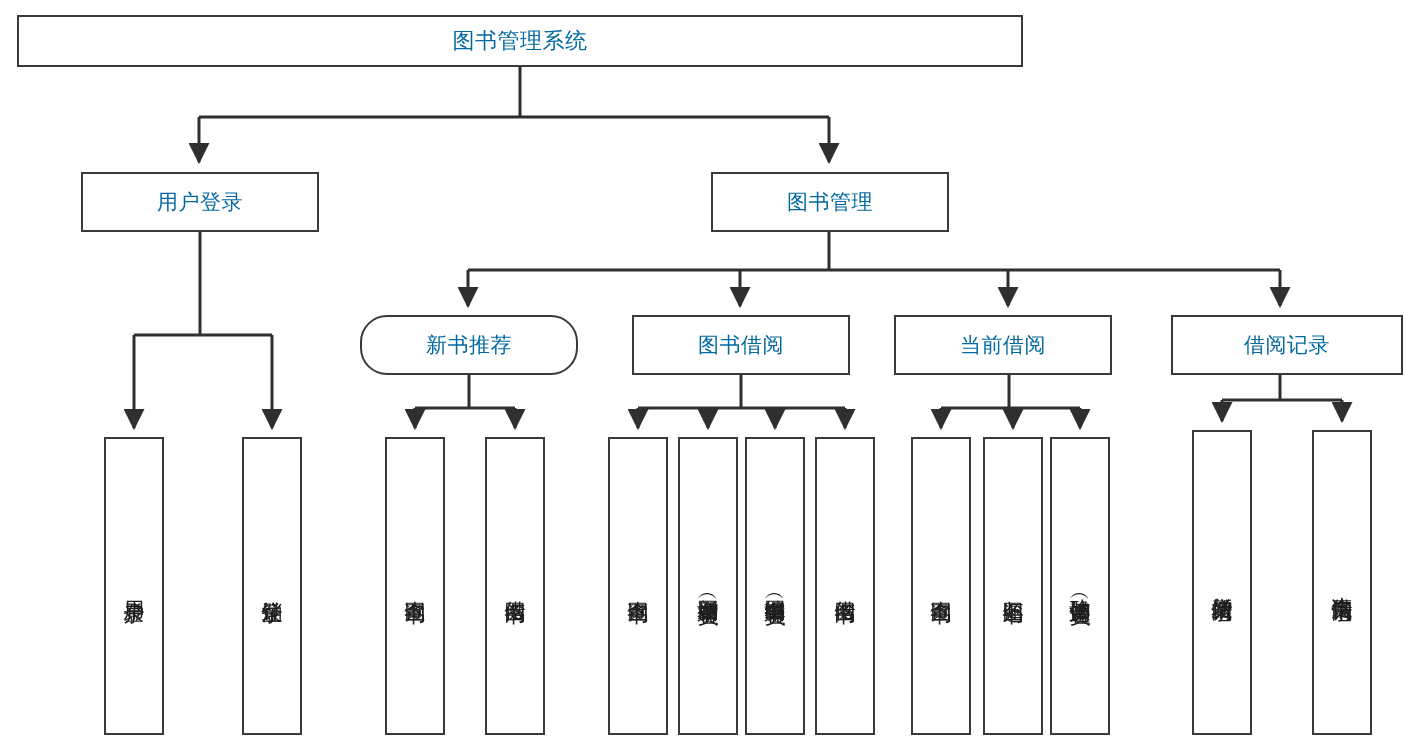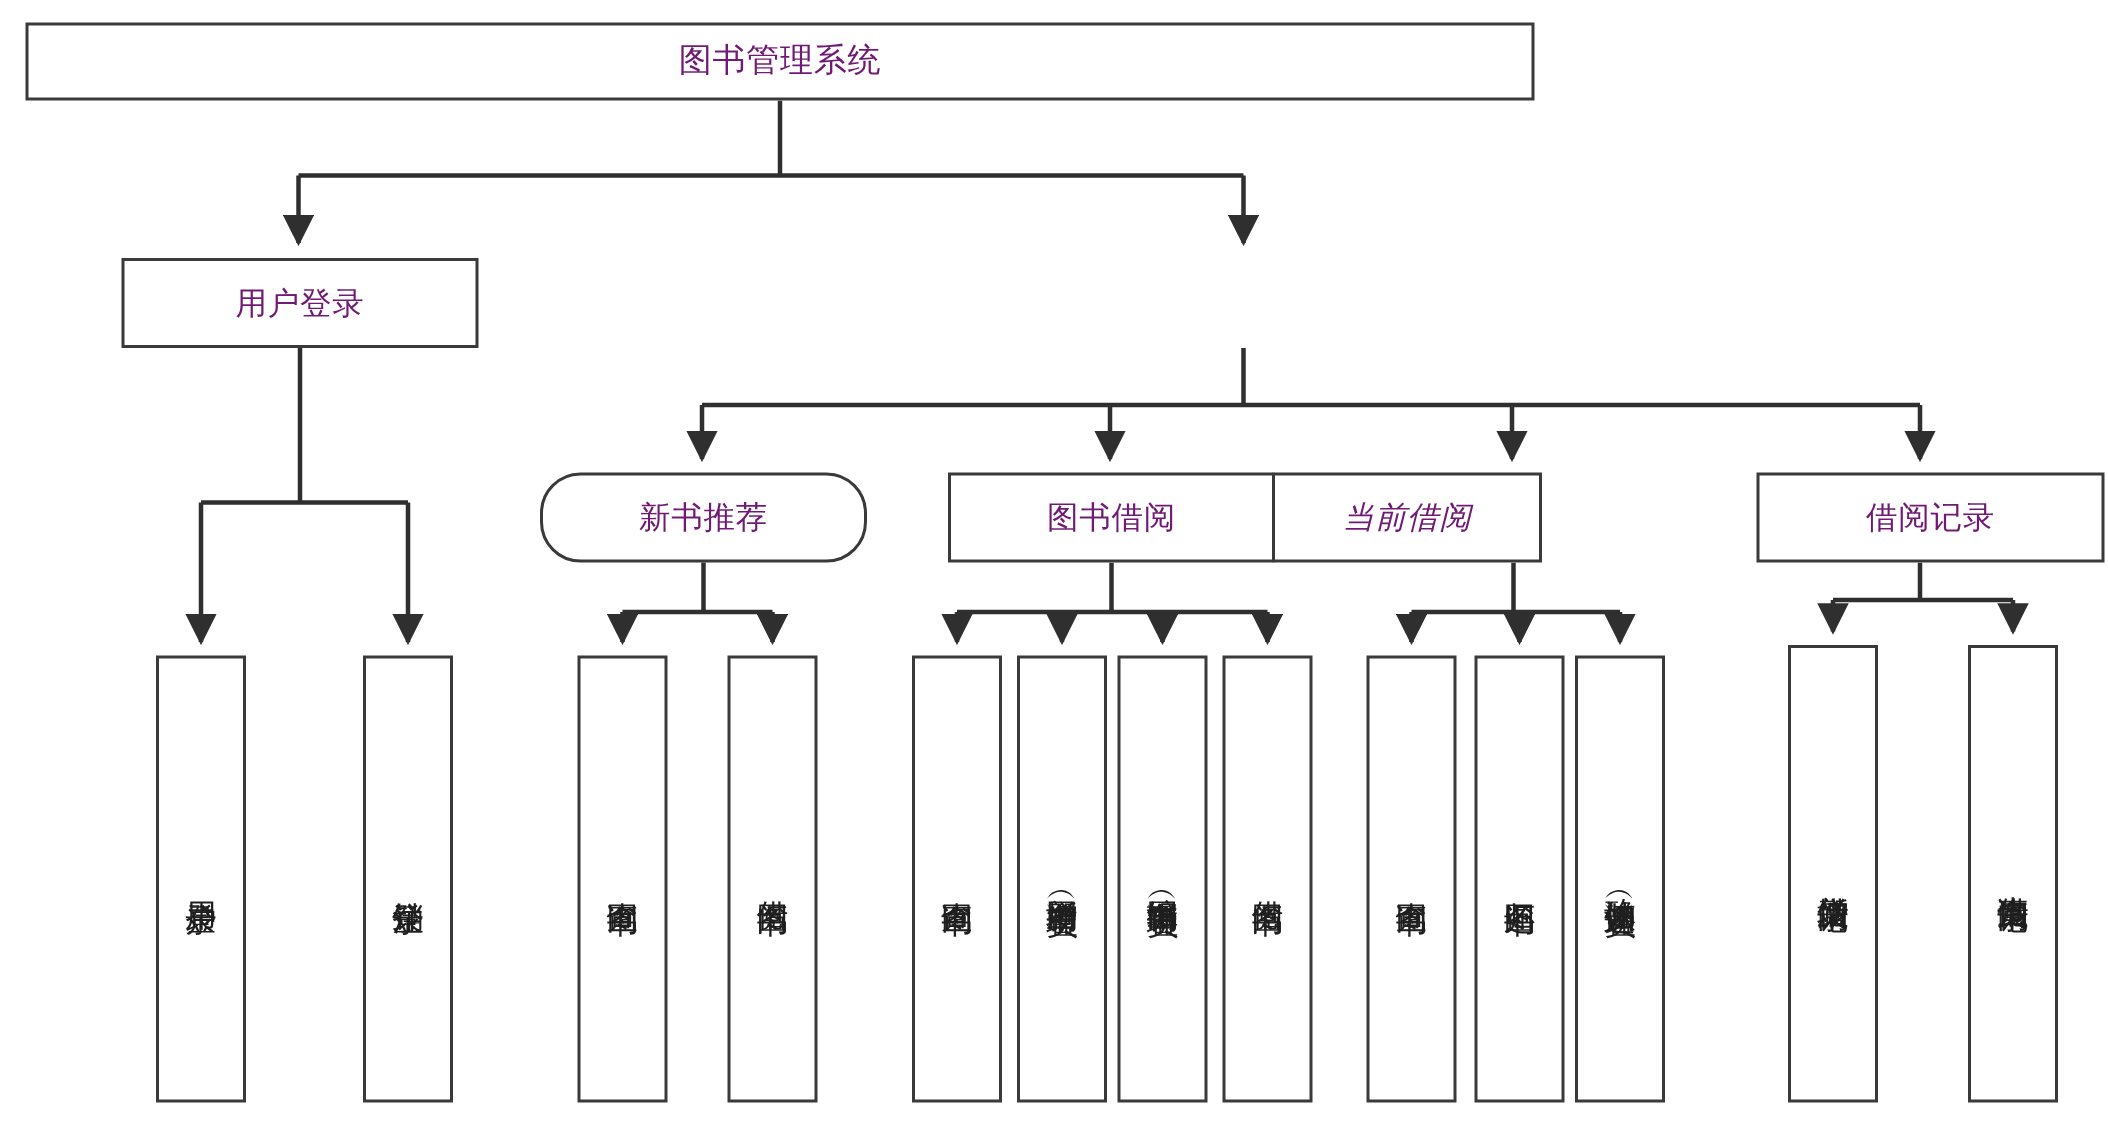--- a/index.html
+++ b/index.html
@@ -25,21 +25,21 @@
     box-sizing: border-box;
     background: #ffffff;
     border: 2px solid #3a3a3a;
     display: flex;
     align-items: center;
     justify-content: center;
     overflow: hidden;
   }
   .node-label-h {
     font-size: 21px;
-    color: #701a75;
+    color: #0369a1;
     line-height: 1.15;
     white-space: nowrap;
     letter-spacing: 0.5px;
   }
   .node-label-v {
     font-size: 21px;
     color: #1f1f1f;
     writing-mode: vertical-rl;
     text-orientation: upright;
     white-space: nowrap;
@@ -122,30 +122,33 @@
   </svg>
 
   <div class="node-box" style="left:17px; top:15px; width:1006px; height:52px;">
     <span class="node-label-h title-label">图书管理系统</span>
   </div>
 
   <div class="node-box" style="left:81px; top:172px; width:238px; height:60px;">
     <span class="node-label-h">用户登录</span>
   </div>
 
+  <div class="node-box" style="left:711px; top:172px; width:238px; height:60px;">
+    <span class="node-label-h">图书管理</span>
+  </div>
 
   <div class="node-box" style="left:360px; top:315px; width:218px; height:60px;border-radius:27px;">
     <span class="node-label-h">新书推荐</span>
   </div>
 
   <div class="node-box" style="left:632px; top:315px; width:218px; height:60px;font-family:Liberation Serif, serif;">
     <span class="node-label-h">图书借阅</span>
   </div>
 
-  <div class="node-box" style="left:848px; top:315px; width:180px; height:60px;font-style:italic;">
+  <div class="node-box" style="left:894px; top:315px; width:218px; height:60px;">
     <span class="node-label-h">当前借阅</span>
   </div>
 
   <div class="node-box" style="left:1171px; top:315px; width:232px; height:60px;">
     <span class="node-label-h">借阅记录</span>
   </div>
 
   <div class="node-box" style="left:104px; top:437px; width:60px; height:298px;">
     <span class="node-label-v">用户登录</span>
   </div>

